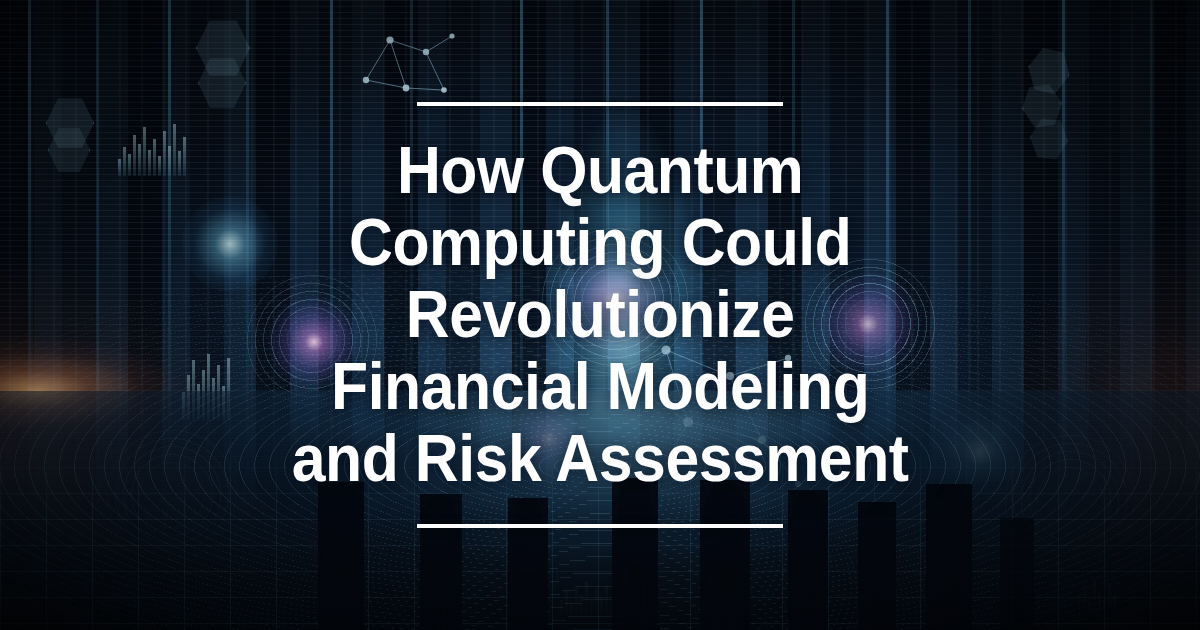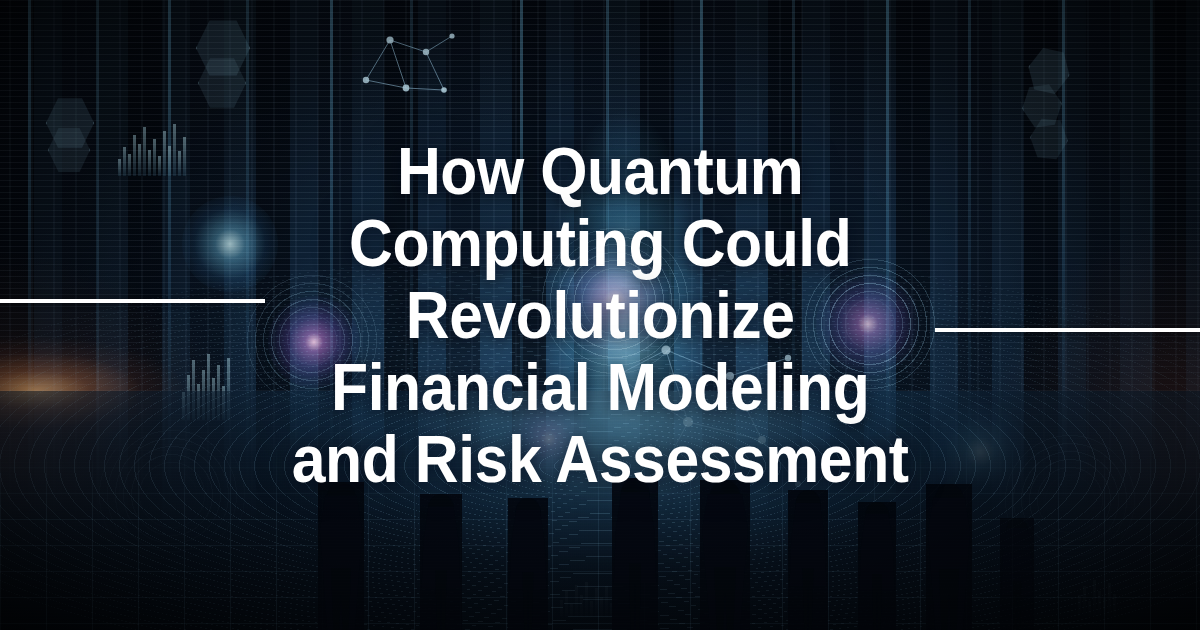--- a/index.html
+++ b/index.html
@@ -152,21 +152,21 @@
     clip-path:polygon(16% 0%, 84% 0%, 96% 26%, 88% 62%, 80% 100%, 20% 100%, 12% 62%, 4% 26%);}
   .person .legs{position:absolute;left:28%;right:28%;bottom:0;height:42%;background:rgba(3,8,16,.95);
     clip-path:polygon(0% 0%, 100% 0%, 88% 100%, 58% 100%, 50% 42%, 42% 100%, 12% 100%);}
   .person.skirt .body{clip-path:polygon(20% 0%, 80% 0%, 92% 28%, 96% 66%, 4% 66%, 8% 28%);}
   .person.skirt .legs{left:36%;right:36%;height:44%;
     clip-path:polygon(0% 0%, 100% 0%, 84% 100%, 58% 100%, 50% 30%, 42% 100%, 16% 100%);}
 
   
   .content{
     position:absolute;inset:0;
-    display:flex;
+    display:flex;flex-direction:column;
     align-items:center;justify-content:center;
     text-align:center;
   }
   .rule{
     width:366px;height:4px;background:#ffffff;flex:0 0 auto;
     box-shadow:0 0 10px rgba(0,0,0,.45);
   }
   .rule-top{margin-bottom:28px;}
   .rule-bottom{margin-top:30px;}
   .headline{

